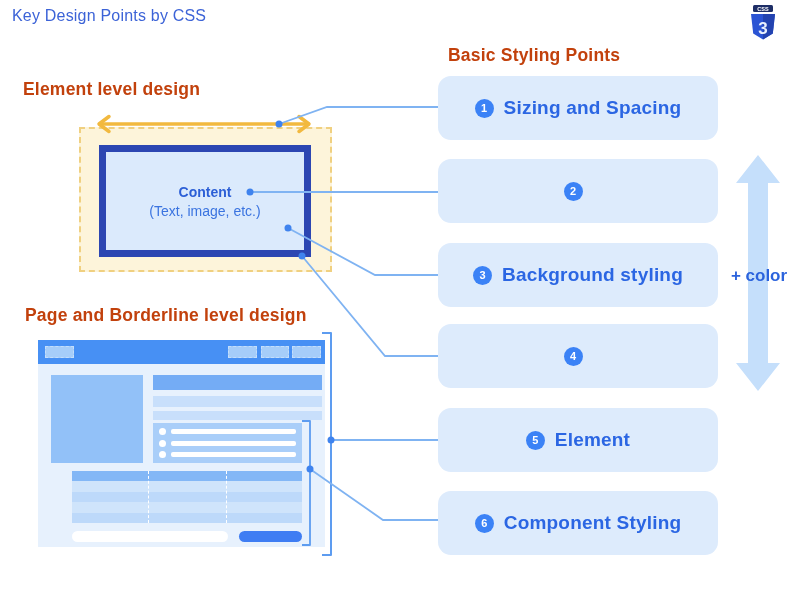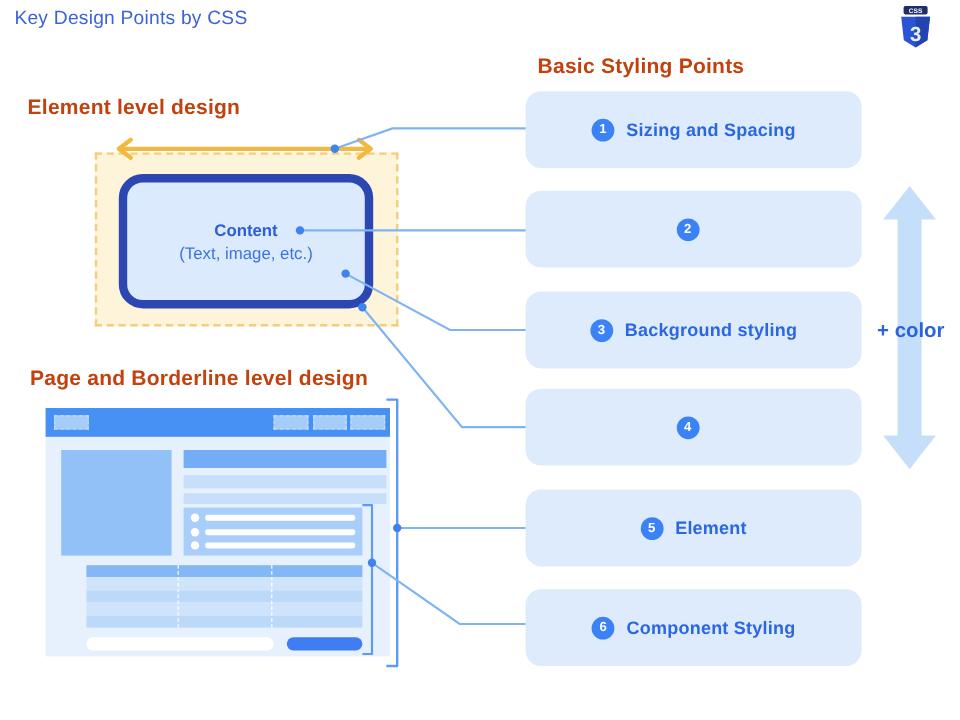--- a/index.html
+++ b/index.html
@@ -1,19 +1,19 @@
 <!DOCTYPE html>
 <html><head>
 <meta charset="utf-8">
 <style>
   html,body{margin:0;padding:0;background:#fff;}
   #canvas{position:relative;width:800px;height:568px;background:#ffffff;overflow:hidden;
           font-family:"Liberation Sans",sans-serif;}
   .abs{position:absolute;}
-  .dots-light{background-image:radial-gradient(rgba(90,140,230,.10) 1px,transparent 1.2px);background-size:7px 7px;border-radius:20px;}
+  .dots-light{background-image:radial-gradient(rgba(90,140,230,.10) 1px,transparent 1.2px);background-size:7px 7px;}
   .dots-white{background-image:radial-gradient(rgba(255,255,255,.38) 1px,transparent 1.2px);background-size:6px 6px;}
 
   
   .page-title{left:12px;top:7px;font-size:16px;font-weight:500;color:#3c63d7;letter-spacing:.2px;}
   .sec-head{font-size:17.5px;font-weight:700;color:#c2410c;letter-spacing:.2px;}
 
   
   .cream-box{left:79px;top:127px;width:253px;height:145px;background:#fdf4da;
              border:2px dashed #f0d080;box-sizing:border-box;}
   .inner-box{left:99px;top:145px;width:212px;height:112px;background:#dbeafc;
@@ -22,21 +22,21 @@
   .content-title{font-size:14px;font-weight:700;color:#2c5fd6;}
   .content-sub{font-size:14px;color:#3b74e0;margin-top:3px;}
 
   
   .styling-head{left:448px;top:45px;}
   .card{left:438px;width:280px;height:64px;background:#ddebfc;border-radius:13px;
         display:flex;align-items:center;justify-content:center;}
   .badge{width:19px;height:19px;border-radius:50%;background:#3b82f6;color:#fff;
          font-size:11px;font-weight:700;display:inline-flex;align-items:center;justify-content:center;
          margin-right:10px;flex:0 0 auto;}
-  .card-label{font-size:15px;font-weight:700;color:#2b66e3;letter-spacing:.2px;}
+  .card-label{font-size:19px;font-weight:700;color:#2b66e3;letter-spacing:.2px;}
   .color-note{left:716px;top:266px;width:86px;text-align:center;font-size:17px;font-weight:700;color:#2b63dd;z-index:4;}
 
   
   .mockup{left:38px;top:340px;width:287px;height:207px;background:#e7f1fd;}
   .mk-header{left:0;top:0;width:287px;height:24px;background:#4790f4;}
   .mk-block{background:#a6cdf9;border:1px dashed #c4defb;box-sizing:border-box;}
   .mk-sidebar{left:13px;top:35px;width:92px;height:88px;background:#92c1f8;}
   .mk-hbar{left:115px;top:35px;width:169px;height:15px;background:#74acf5;}
   .mk-row{left:115px;background:#c8dffb;}
   .mk-list{left:115px;top:83px;width:149px;height:40px;background:#a9cef9;

